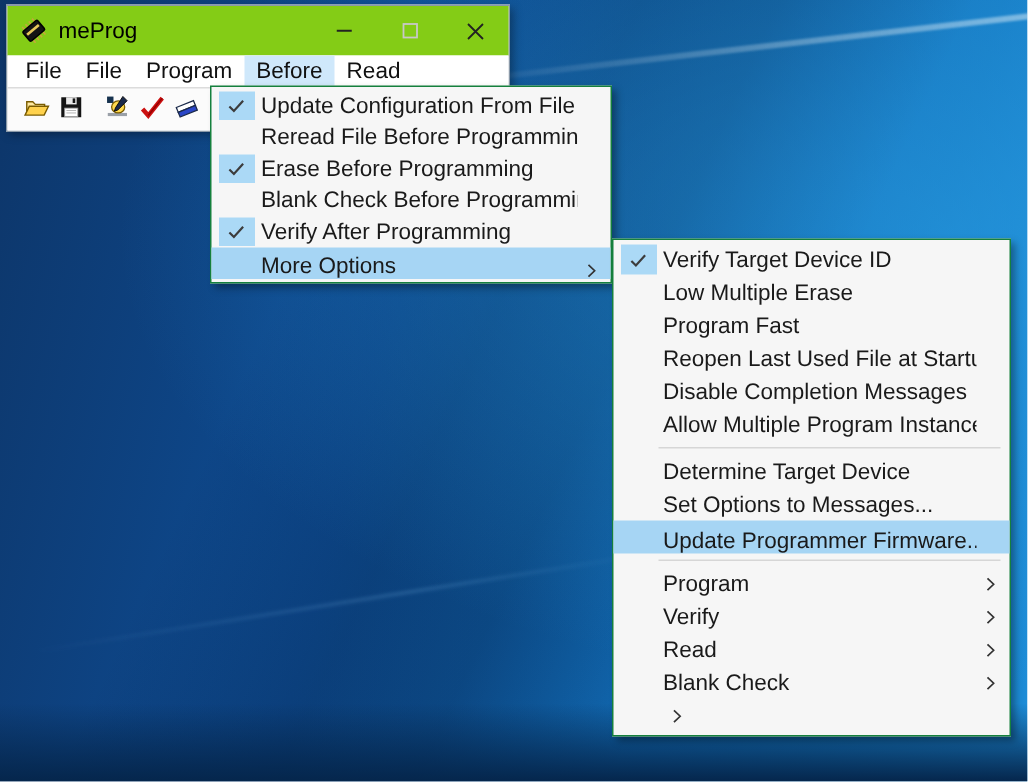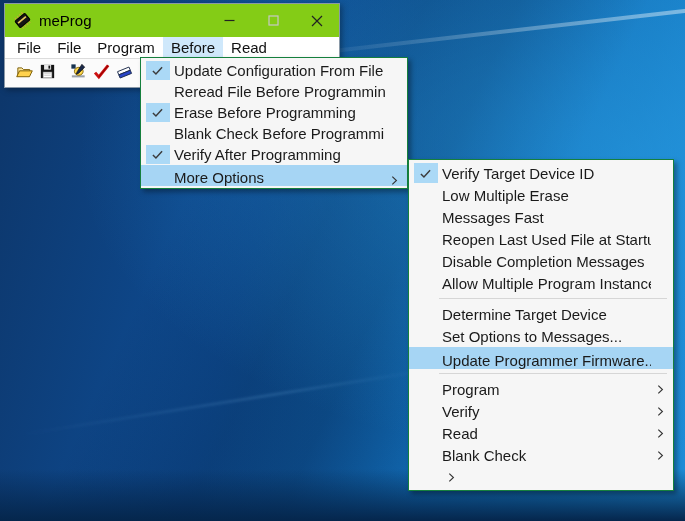--- a/index.html
+++ b/index.html
@@ -234,21 +234,21 @@
       <span class="mlabel">Verify Target Device ID</span>
       <span class="arrow"></span>
     </div>
     <div class="mrow">
       <span class="gutter"></span>
       <span class="mlabel">Low Multiple Erase</span>
       <span class="arrow"></span>
     </div>
     <div class="mrow">
       <span class="gutter"></span>
-      <span class="mlabel">Messages Fast</span>
+      <span class="mlabel">Program Fast</span>
       <span class="arrow"></span>
     </div>
     <div class="mrow">
       <span class="gutter"></span>
       <span class="mlabel">Reopen Last Used File at Startup</span>
       <span class="arrow"></span>
     </div>
     <div class="mrow">
       <span class="gutter"></span>
       <span class="mlabel">Disable Completion Messages</span>

